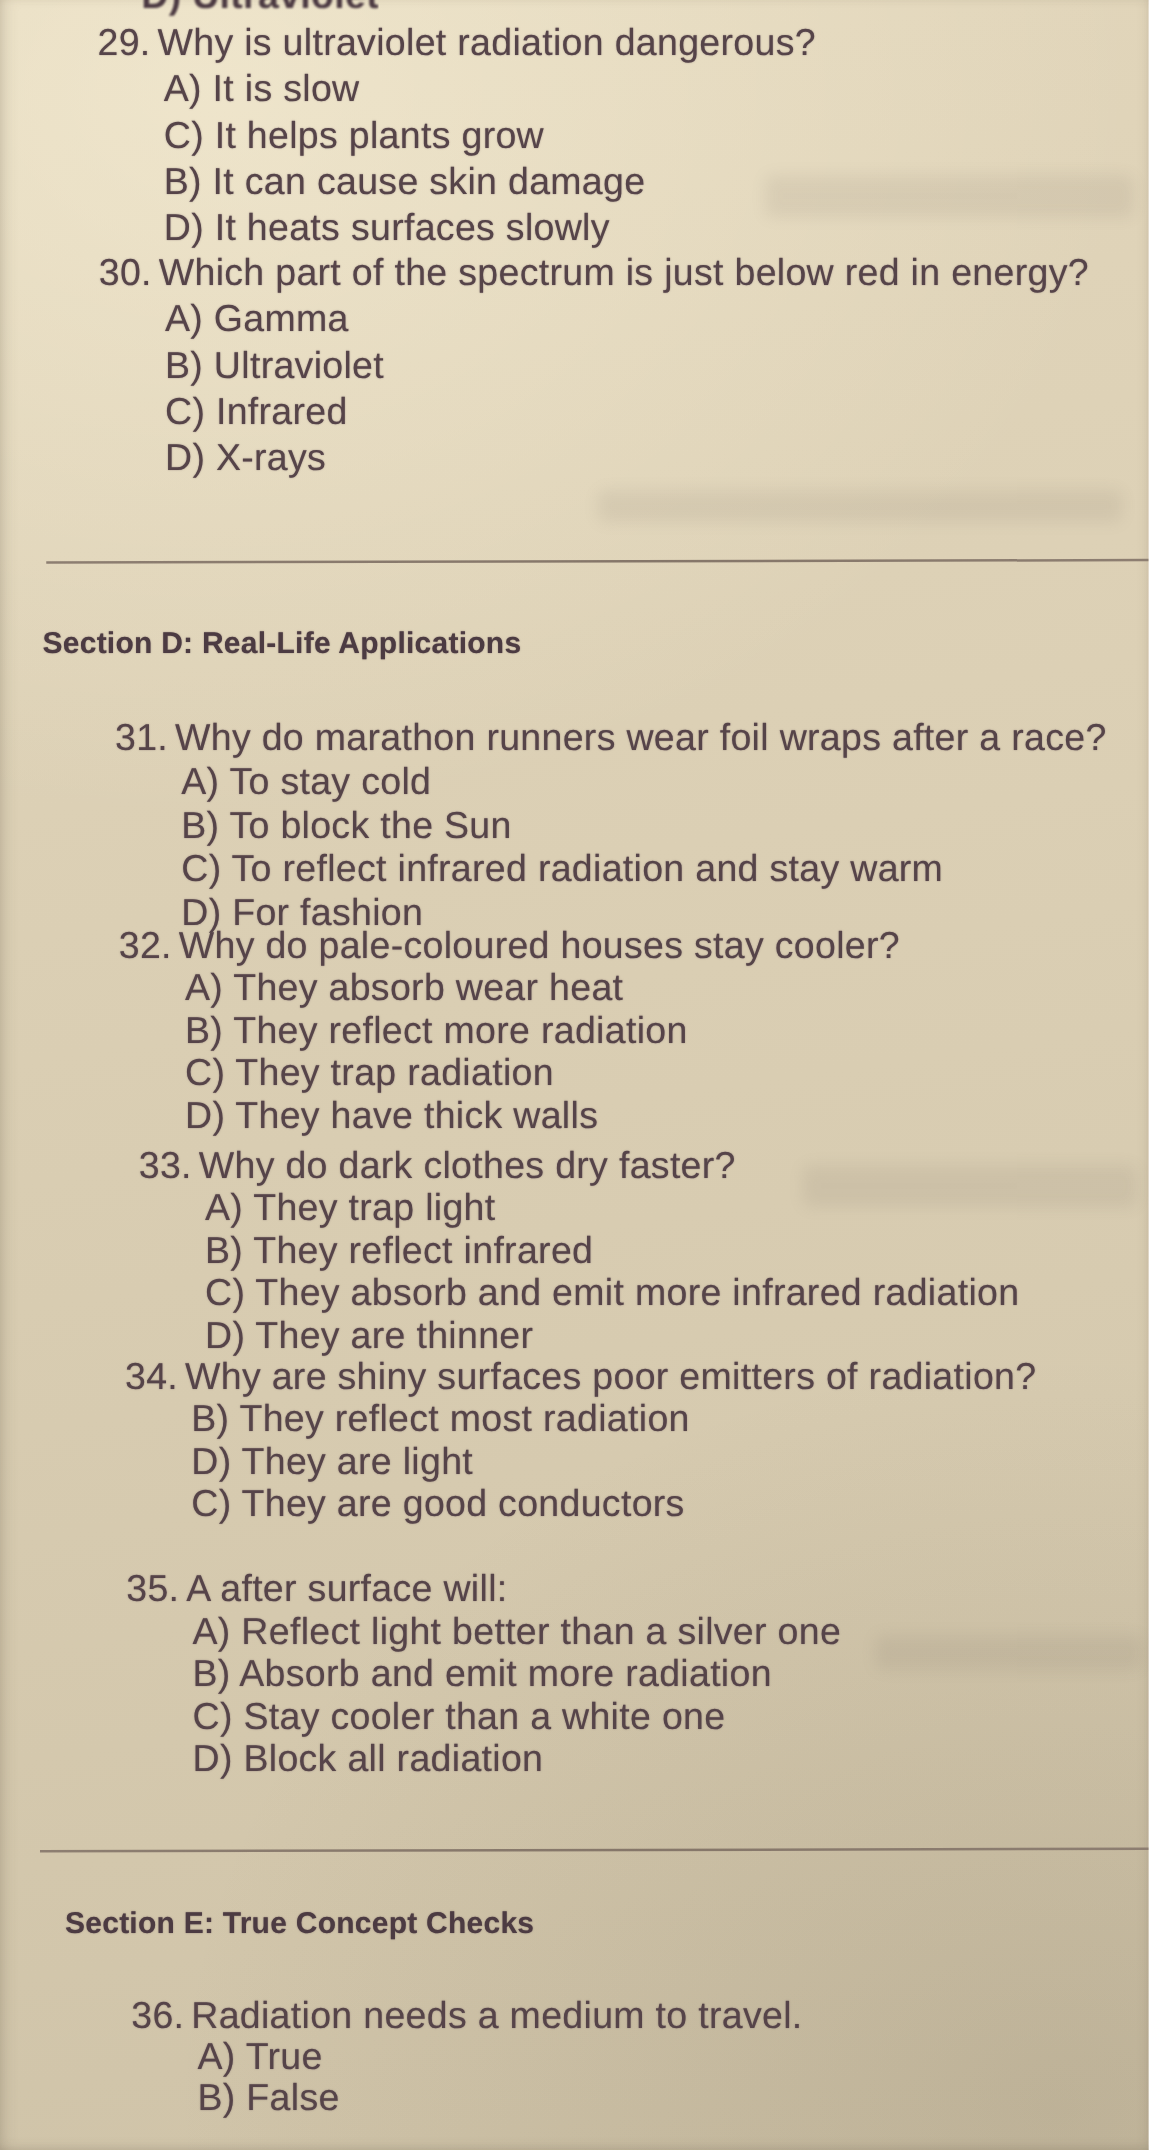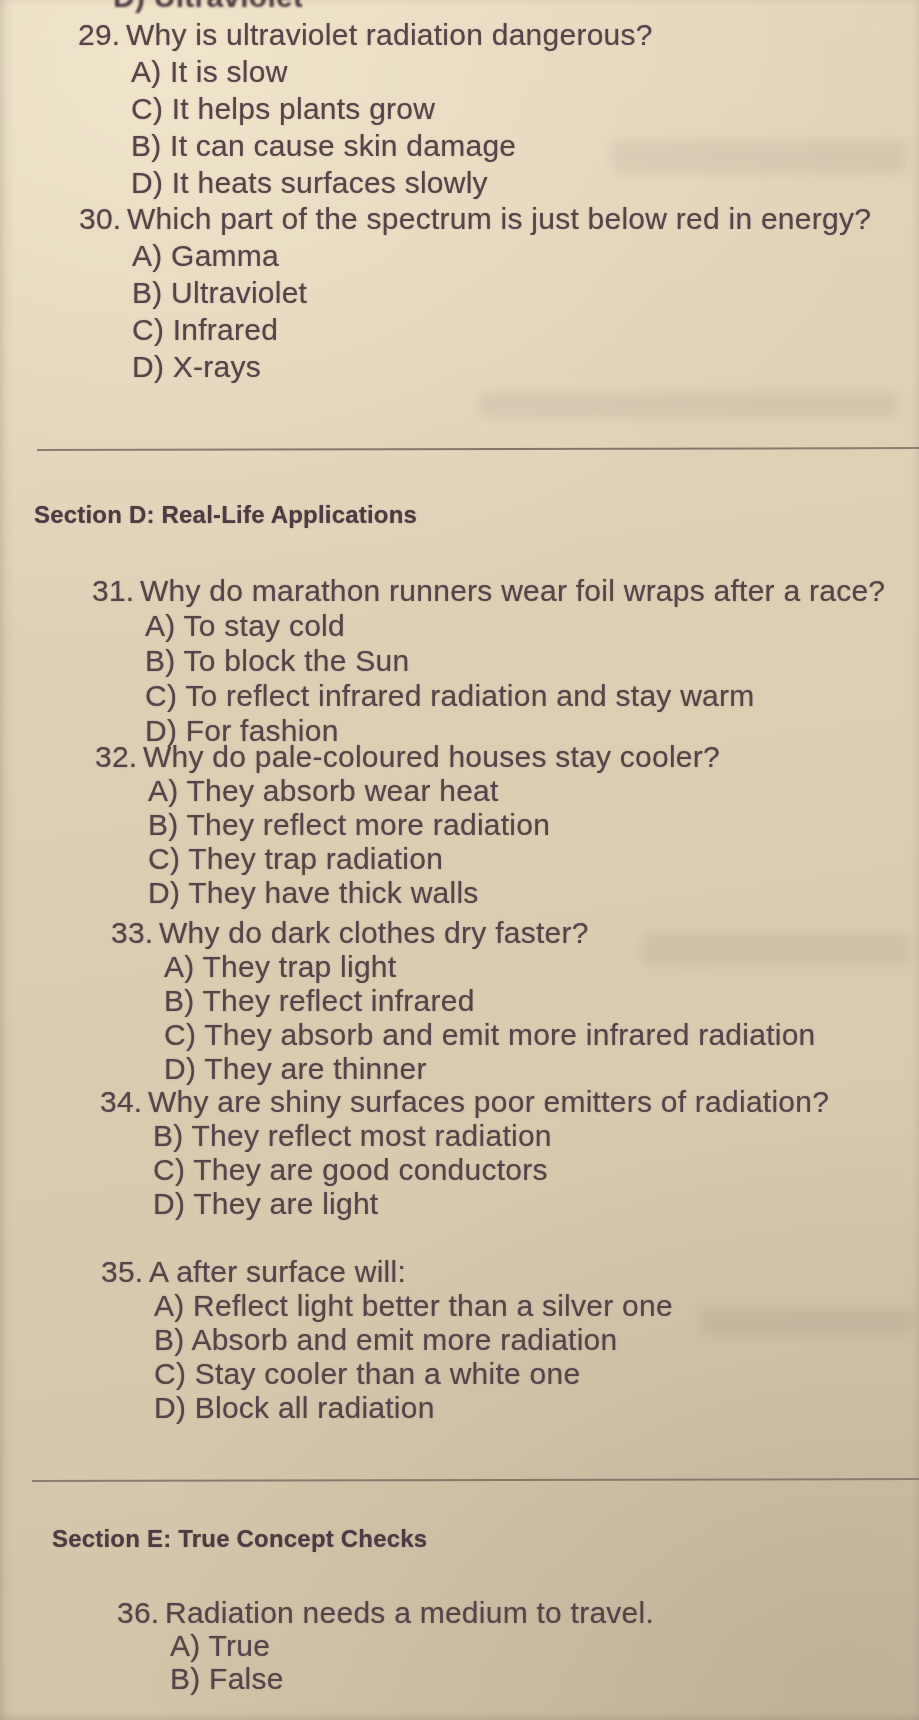--- a/index.html
+++ b/index.html
@@ -38,21 +38,21 @@
 
   .q {
     position: absolute;
     font-size: 30px;
     line-height: 34px;
     text-shadow: 0 0 1.3px rgba(86, 68, 78, 0.55);
   }
   .lh37 { line-height: 37px; }
   .lh35 { line-height: 35px; }
   .lh34 { line-height: 34px; }
-  .lh33 { line-height: 33px; margin-left: 12px; }
+  .lh33 { line-height: 33px; }
 
   .q-line { white-space: nowrap; }
   .q-num { display: inline-block; width: 48px; }
   .opt { padding-left: 53px; white-space: nowrap; }
 
   .heading {
     position: absolute;
     margin: 0;
     font-size: 24px;
     font-weight: 700;
@@ -174,22 +174,22 @@
       <div class="opt">B) They reflect infrared</div>
       <div class="opt">C) They absorb and emit more infrared radiation</div>
       <div class="opt">D) They are thinner</div>
     </section>
 
     <section class="q lh34" style="top:1085px; left:100px;">
       <div class="q-line">
         <span class="q-num">34.</span><span class="q-text">Why are shiny surfaces poor emitters of radiation?</span>
       </div>
       <div class="opt">B) They reflect most radiation</div>
+      <div class="opt">D) They are light</div>
       <div class="opt">C) They are good conductors</div>
-      <div class="opt">D) They are light</div>
     </section>
 
     <section class="q lh34" style="top:1255px; left:101px;">
       <div class="q-line">
         <span class="q-num">35.</span><span class="q-text">A after surface will:</span>
       </div>
       <div class="opt">A) Reflect light better than a silver one</div>
       <div class="opt">B) Absorb and emit more radiation</div>
       <div class="opt">C) Stay cooler than a white one</div>
       <div class="opt">D) Block all radiation</div>

